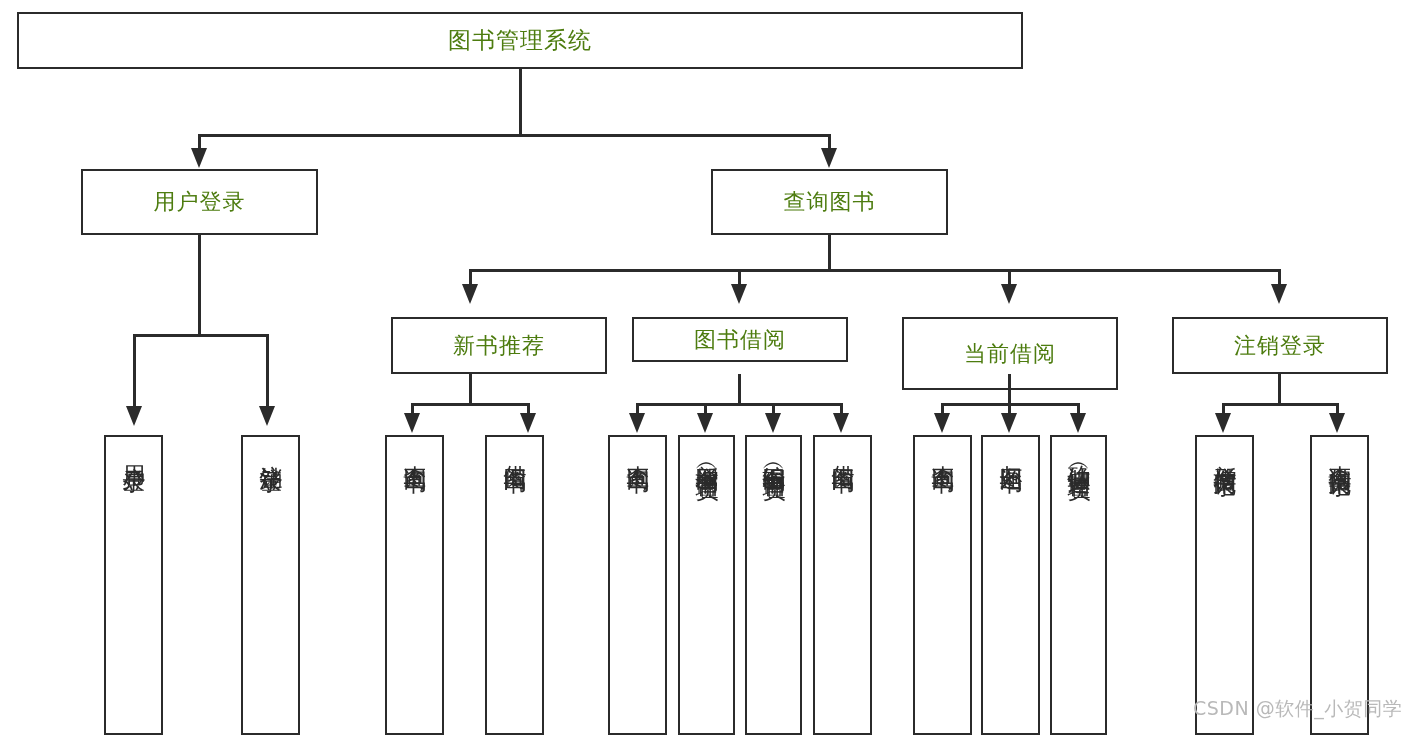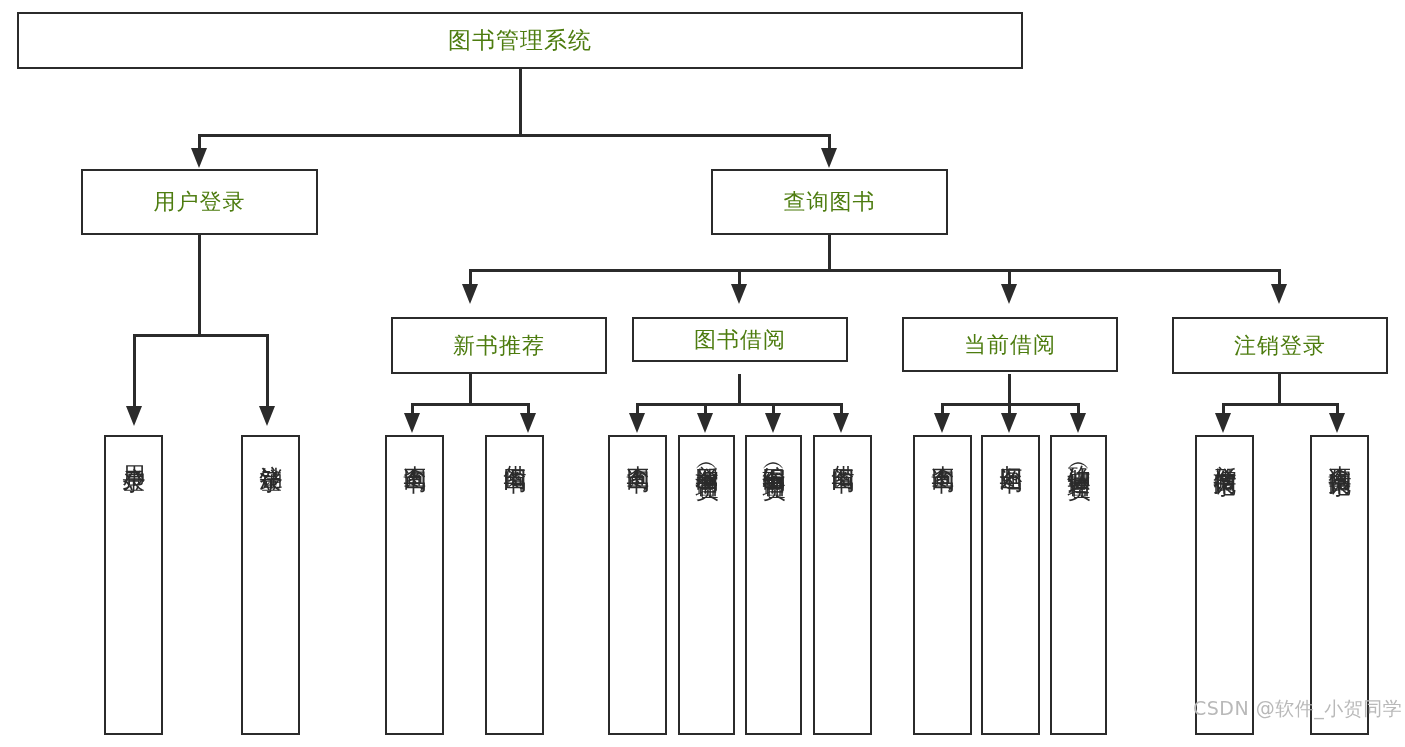--- a/index.html
+++ b/index.html
@@ -123,21 +123,21 @@
   <div class="arrow" style="left:1001px; top:284px;"></div>
   <div class="vline" style="left:1278px; top:269px; width:3px; height:17px;"></div>
   <div class="arrow" style="left:1271px; top:284px;"></div>
 
   <div class="node branch" style="left:362px; top:317px; width:216px; height:57px;margin-left:29px;">
     <span class="label">新书推荐</span>
   </div>
   <div class="node branch" style="left:632px; top:317px; width:216px; height:45px;">
     <span class="label">图书借阅</span>
   </div>
-  <div class="node branch" style="left:902px; top:317px; width:216px; height:55px;">
+  <div class="node branch" style="left:902px; top:317px; width:216px; height:73px;">
     <span class="label">当前借阅</span>
   </div>
   <div class="node branch" style="left:1172px; top:317px; width:216px; height:57px;">
     <span class="label">注销登录</span>
   </div>
 
   <div class="vline" style="left:469px; top:374px; width:3px; height:32px;"></div>
   <div class="hline" style="left:411px; top:403px; width:119px; height:3px;"></div>
   <div class="vline" style="left:411px; top:403px; width:3px; height:12px;"></div>
   <div class="arrow" style="left:404px; top:413px;"></div>

